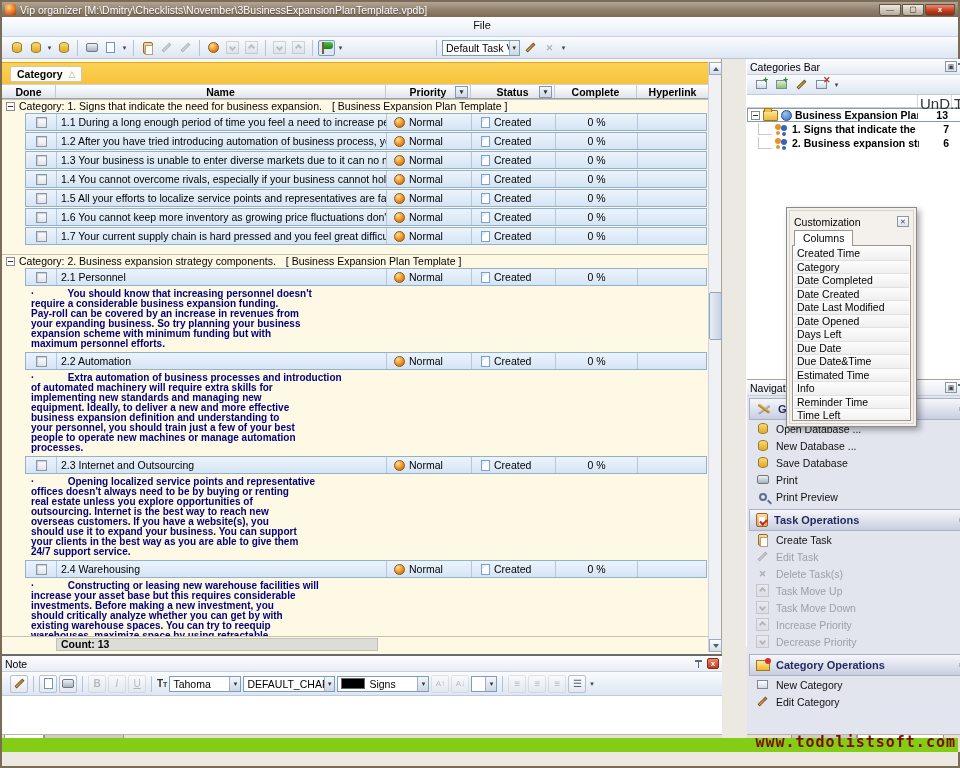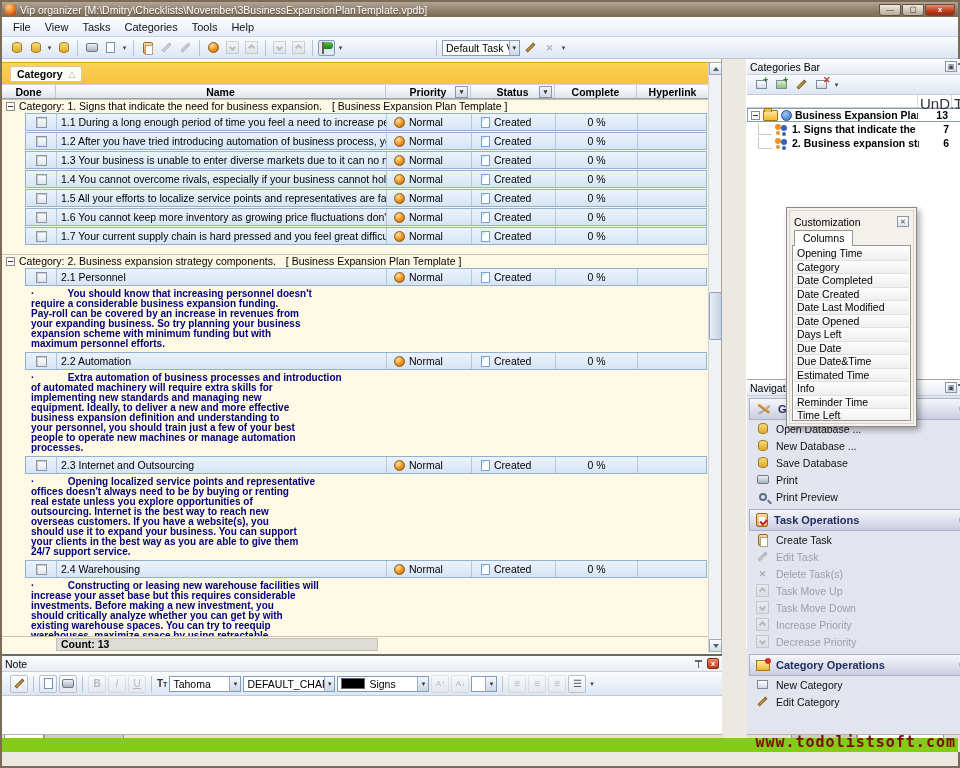--- a/index.html
+++ b/index.html
@@ -8,21 +8,21 @@
 
   
   .titlebar{position:absolute;left:0;top:0;right:0;height:15px;background:linear-gradient(#b3a594,#8d7d69 60%,#7b6b57);display:flex;align-items:center;padding:0 3px;}
   .app-ico{width:11px;height:11px;background:radial-gradient(circle at 35% 30%,#ffd080,#e06010 70%,#a03000);border-radius:2px;margin-right:4px;flex:none;}
   .title-text{font-size:10.5px;color:#fff;text-shadow:0 1px 1px #00000066;white-space:nowrap;overflow:hidden;flex:1;}
   .winbtns{display:flex;gap:1px;}
   .wbtn{width:22px;height:12px;border:1px solid #5e5243;border-radius:0 0 3px 3px;background:linear-gradient(#efe9df,#b8ac9a);font-size:8px;line-height:10px;text-align:center;color:#3a3124;}
   .wbtn.close{width:30px;background:linear-gradient(#e98a6e,#c33a1d 60%,#952a10);color:#fff;font-weight:bold;}
 
   
-  .menubar{position:absolute;left:0;top:15px;right:0;height:20px;background:linear-gradient(#fdfeff,#e6edf8);border-bottom:1px solid #c9d2e1;display:flex;align-items:center;padding-left:4px;}
+  .menubar{position:absolute;left:0;top:15px;right:0;height:20px;background:linear-gradient(#fdfeff,#e6edf8);border-bottom:1px solid #c9d2e1;display:flex;align-items:center;padding-left:4px;flex-direction:column;}
   .menu-item{font-size:11px;color:#111;padding:2px 7px;}
   .toolbar{position:absolute;left:0;top:35px;right:0;height:22px;background:linear-gradient(#fafcfe,#dde6f3);border-bottom:1px solid #b9c4d6;display:flex;align-items:center;padding-left:6px;gap:2px;}
   .tsep{width:1px;height:16px;background:#b9c2d2;margin:0 3px;}
   .tico{width:17px;height:16px;position:relative;display:flex;align-items:center;justify-content:center;}
   .dis{opacity:.38;filter:grayscale(1);}
   .dd{font-size:7px;color:#444;width:7px;text-align:center;}
   .cyl{width:10px;height:11px;background:linear-gradient(#f7dc7a,#e0a82a);border:1px solid #9a7a1a;border-radius:5px/3px;}
   .prn{width:12px;height:9px;background:linear-gradient(#eef1f5,#aab2be);border:1px solid #6d7787;border-radius:2px;}
   .pageico{width:9px;height:11px;background:#fff;border:1px solid #6f94c4;}
   .clip{width:10px;height:12px;background:linear-gradient(#ffd9a0,#e8a050);border:1px solid #9a6a20;border-radius:2px;position:relative;}
@@ -752,21 +752,21 @@
 
   <div class="custz">
     <div class="custz-inner">
       <div class="custz-title">
         <span>Customization</span>
         <span class="sp"></span>
         <span class="cz-x">✕</span>
       </div>
       <div class="cz-tab">Columns</div>
       <div class="cz-list" id="cz-list">
-          <div class="cz-item">Opening Time</div>
+          <div class="cz-item">Created Time</div>
           <div class="cz-item">Category</div>
           <div class="cz-item">Date Completed</div>
           <div class="cz-item">Date Created</div>
           <div class="cz-item">Date Last Modified</div>
           <div class="cz-item">Date Opened</div>
           <div class="cz-item">Days Left</div>
           <div class="cz-item">Due Date</div>
           <div class="cz-item">Due Date&amp;Time</div>
           <div class="cz-item">Estimated Time</div>
           <div class="cz-item">Info</div>

